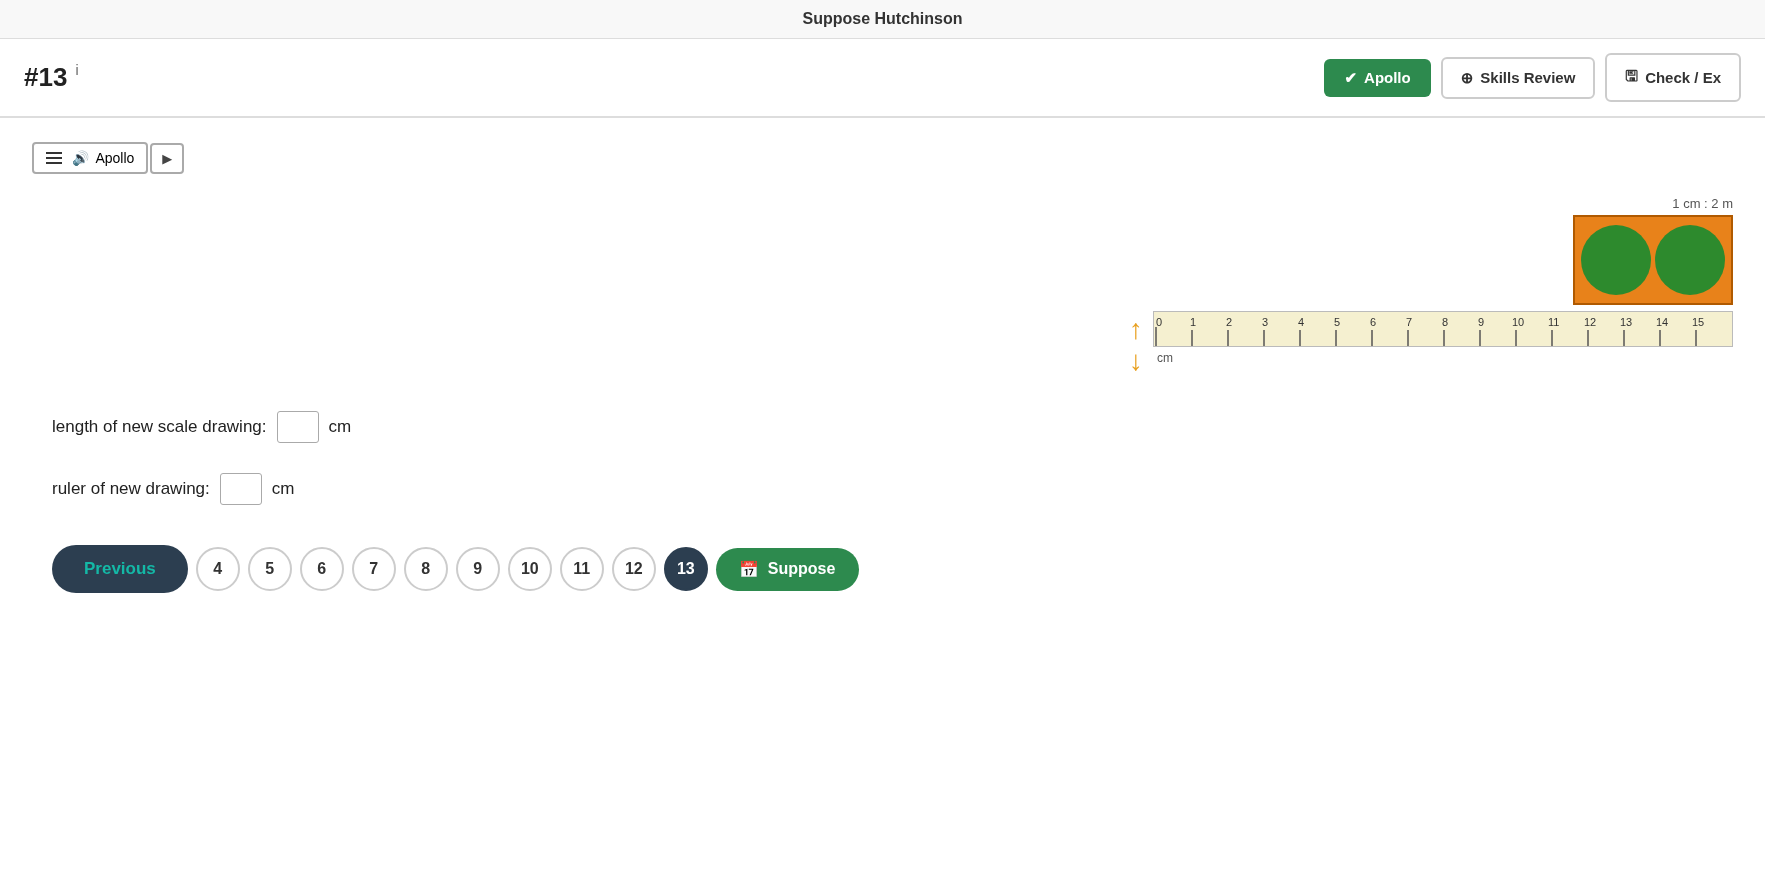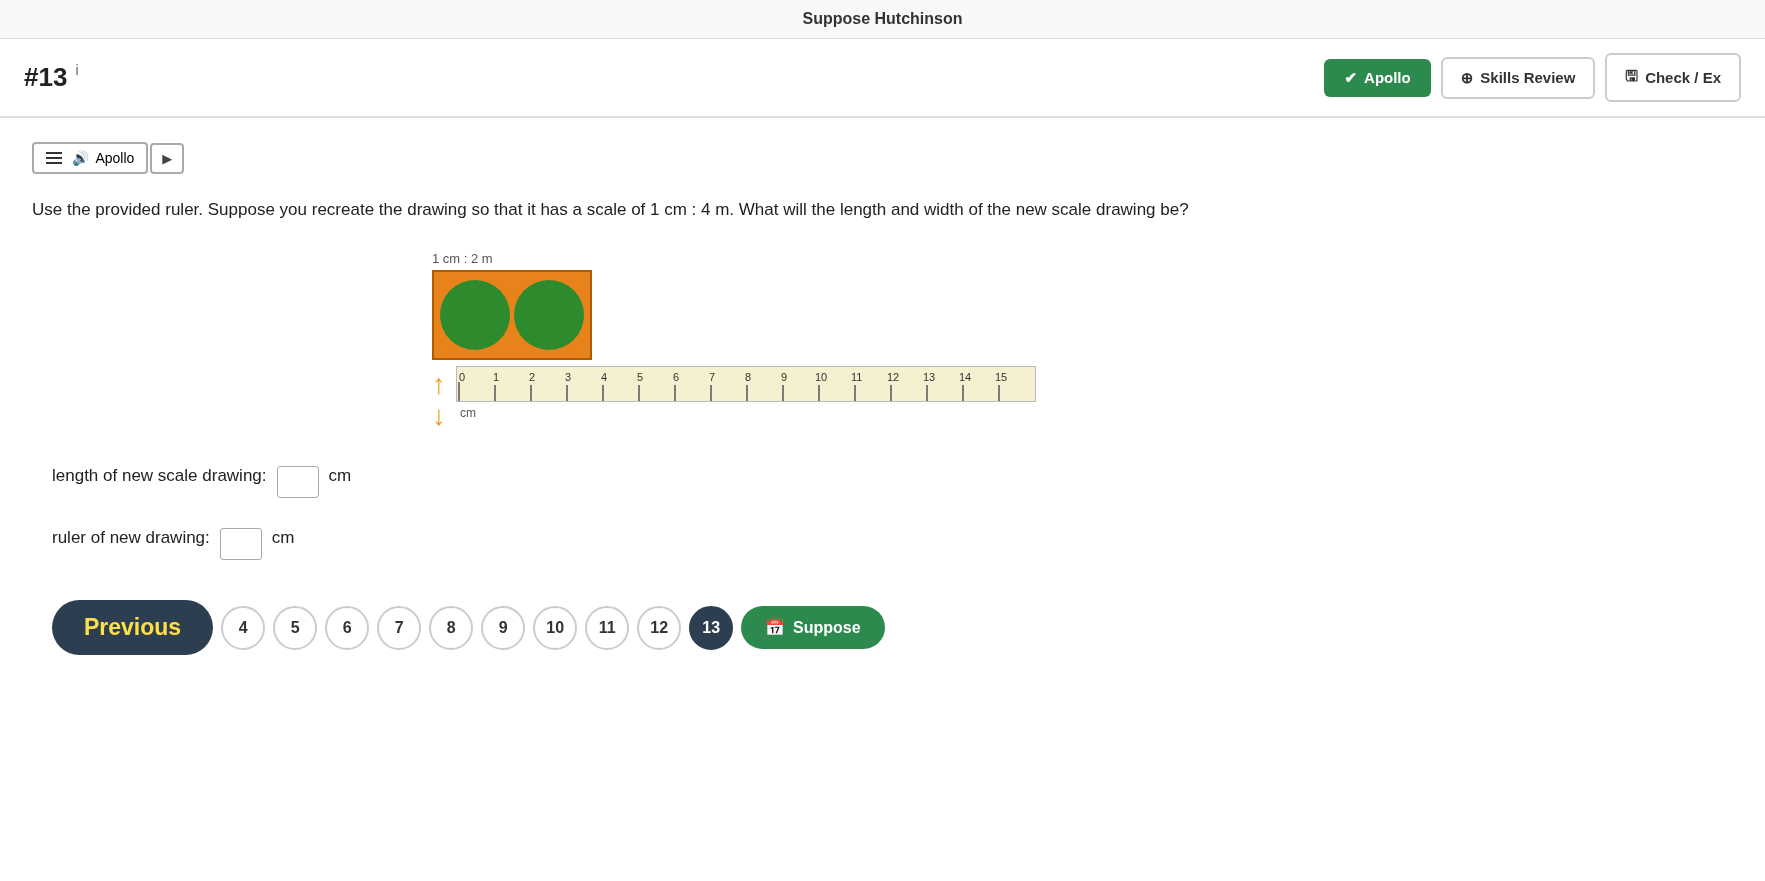--- a/index.html
+++ b/index.html
@@ -123,21 +123,21 @@
     .question-text {
       font-size: 17px;
       color: #222;
       line-height: 1.6;
       margin-bottom: 28px;
       max-width: 1500px;
     }
     .diagram-area {
       display: flex;
       flex-direction: column;
-      align-items: flex-start;
+      align-items: flex-end;
       margin-bottom: 36px;
       margin-left: 400px;
     }
     .scale-label {
       font-size: 13px;
       color: #555;
       margin-bottom: 4px;
       text-align: center;
     }
     .drawing-box {
@@ -190,20 +190,21 @@
       color: #555;
       margin-top: 4px;
       margin-left: 4px;
     }
     .answer-area {
       margin-top: 10px;
       margin-left: 20px;
     }
     .answer-row {
       display: flex;
+      align-items: center;
       gap: 10px;
       font-size: 17px;
       color: #222;
       margin-bottom: 30px;
     }
     .answer-input {
       width: 42px;
       height: 32px;
       border: 1.5px solid #aaa;
       border-radius: 3px;
@@ -213,25 +214,25 @@
     }
     .nav-bar {
       display: flex;
       align-items: center;
       gap: 8px;
       margin-top: 40px;
       margin-left: 20px;
     }
     .btn-previous {
       background: #2c3e50;
-      color: #fde047;
+      color: #14b8a6;
       border: none;
       border-radius: 30px;
       padding: 14px 32px;
-      font-size: 23px;
+      font-size: 17px;
       font-weight: bold;
       cursor: pointer;
     }
     .btn-page {
       background: #fff;
       color: #333;
       border: 2px solid #ccc;
       border-radius: 50%;
       width: 44px;
       height: 44px;
@@ -308,21 +309,20 @@
           <span></span>
       </div>
       <span>🔊</span>
       <span>Apollo</span>
     </button>
     <button class="play-btn">
       <span>▶</span>
     </button>
   </div>
 
-  <p class="question-text">Use the provided ruler. Suppose you recreate the drawing so that it has a scale of 1 cm : 4 m. What will the length and width of the new scale drawing be?</p>
 
   <div class="diagram-area">
     <div class="scale-label">1 cm : 2 m</div>
 
     <div class="drawing-box">
       <div class="circle"></div>
       <div class="circle"></div>
     </div>
 
     <div class="ruler-area">

